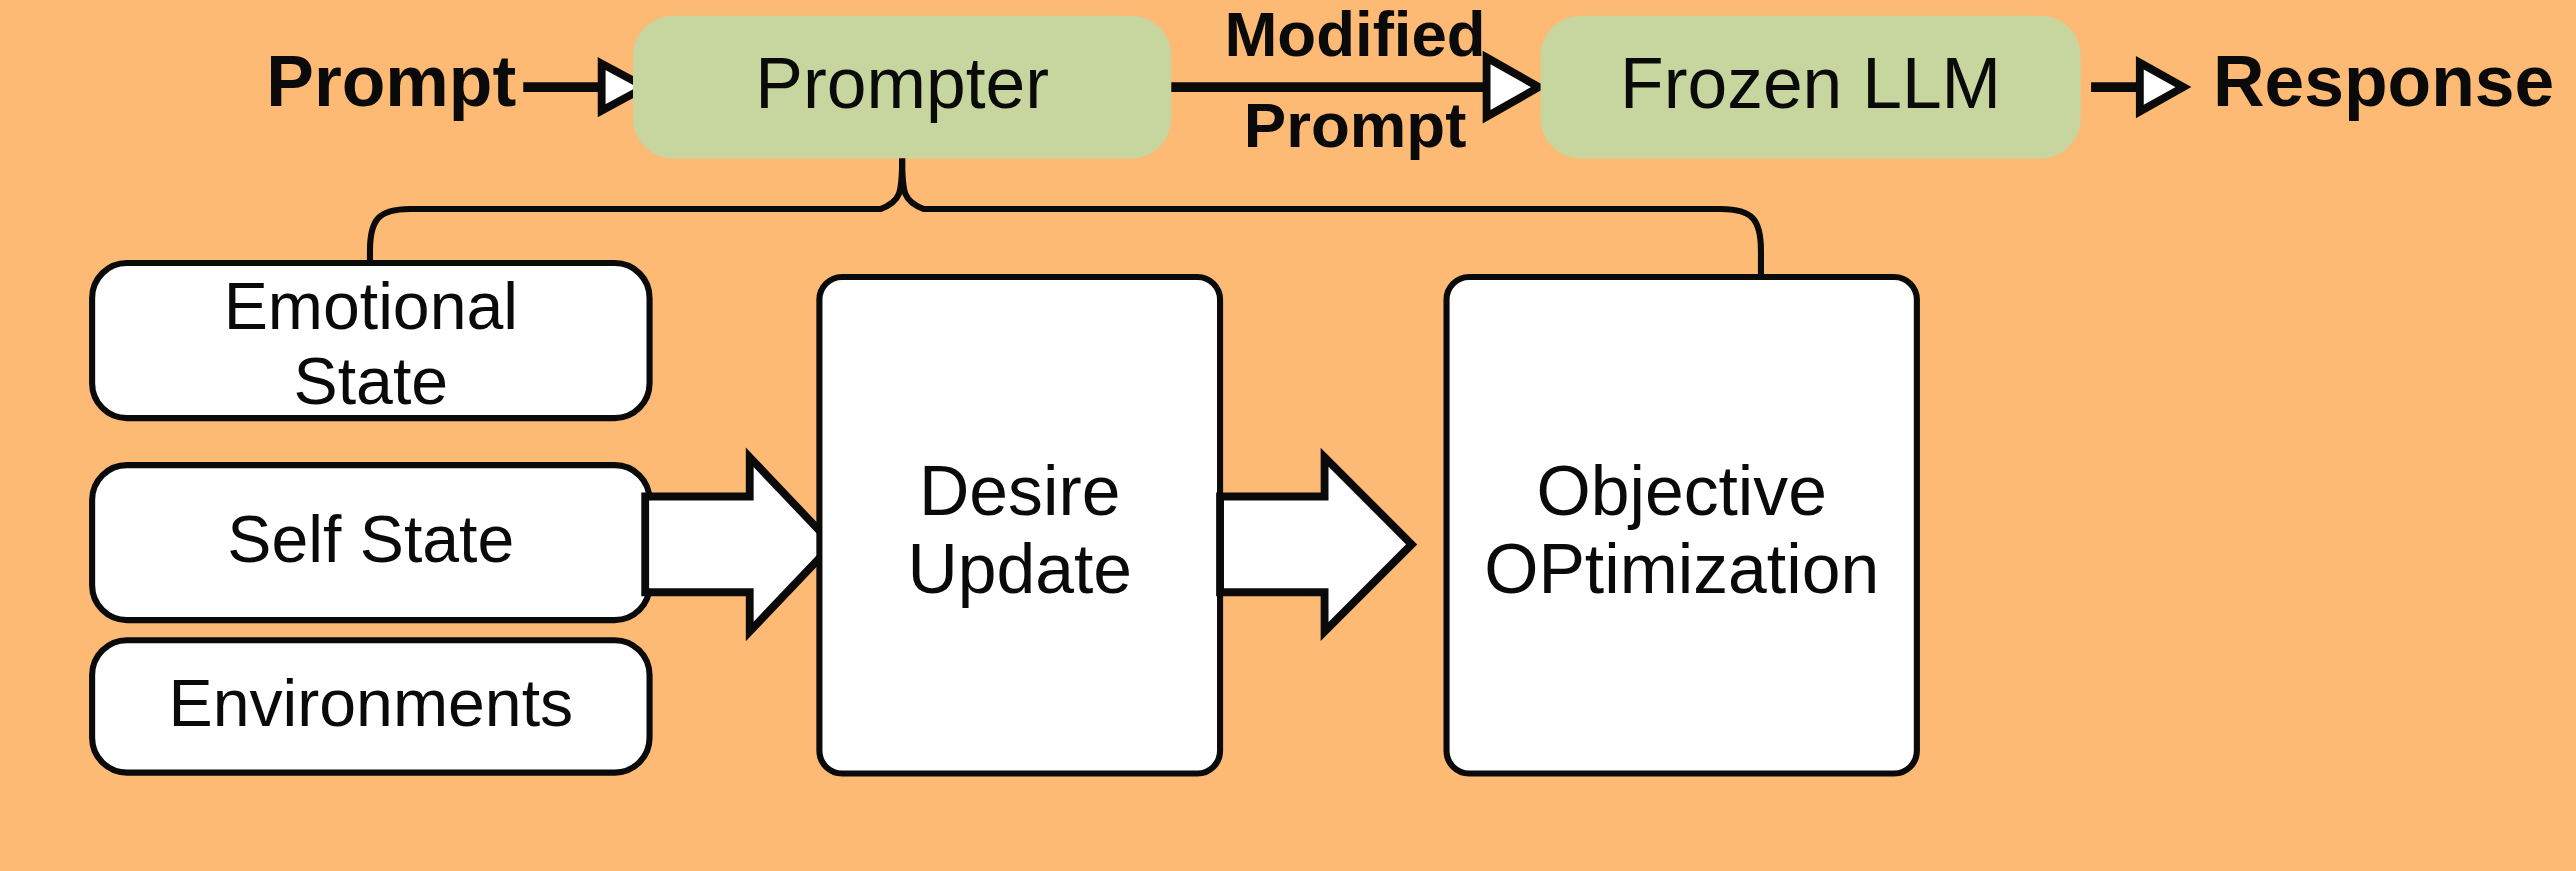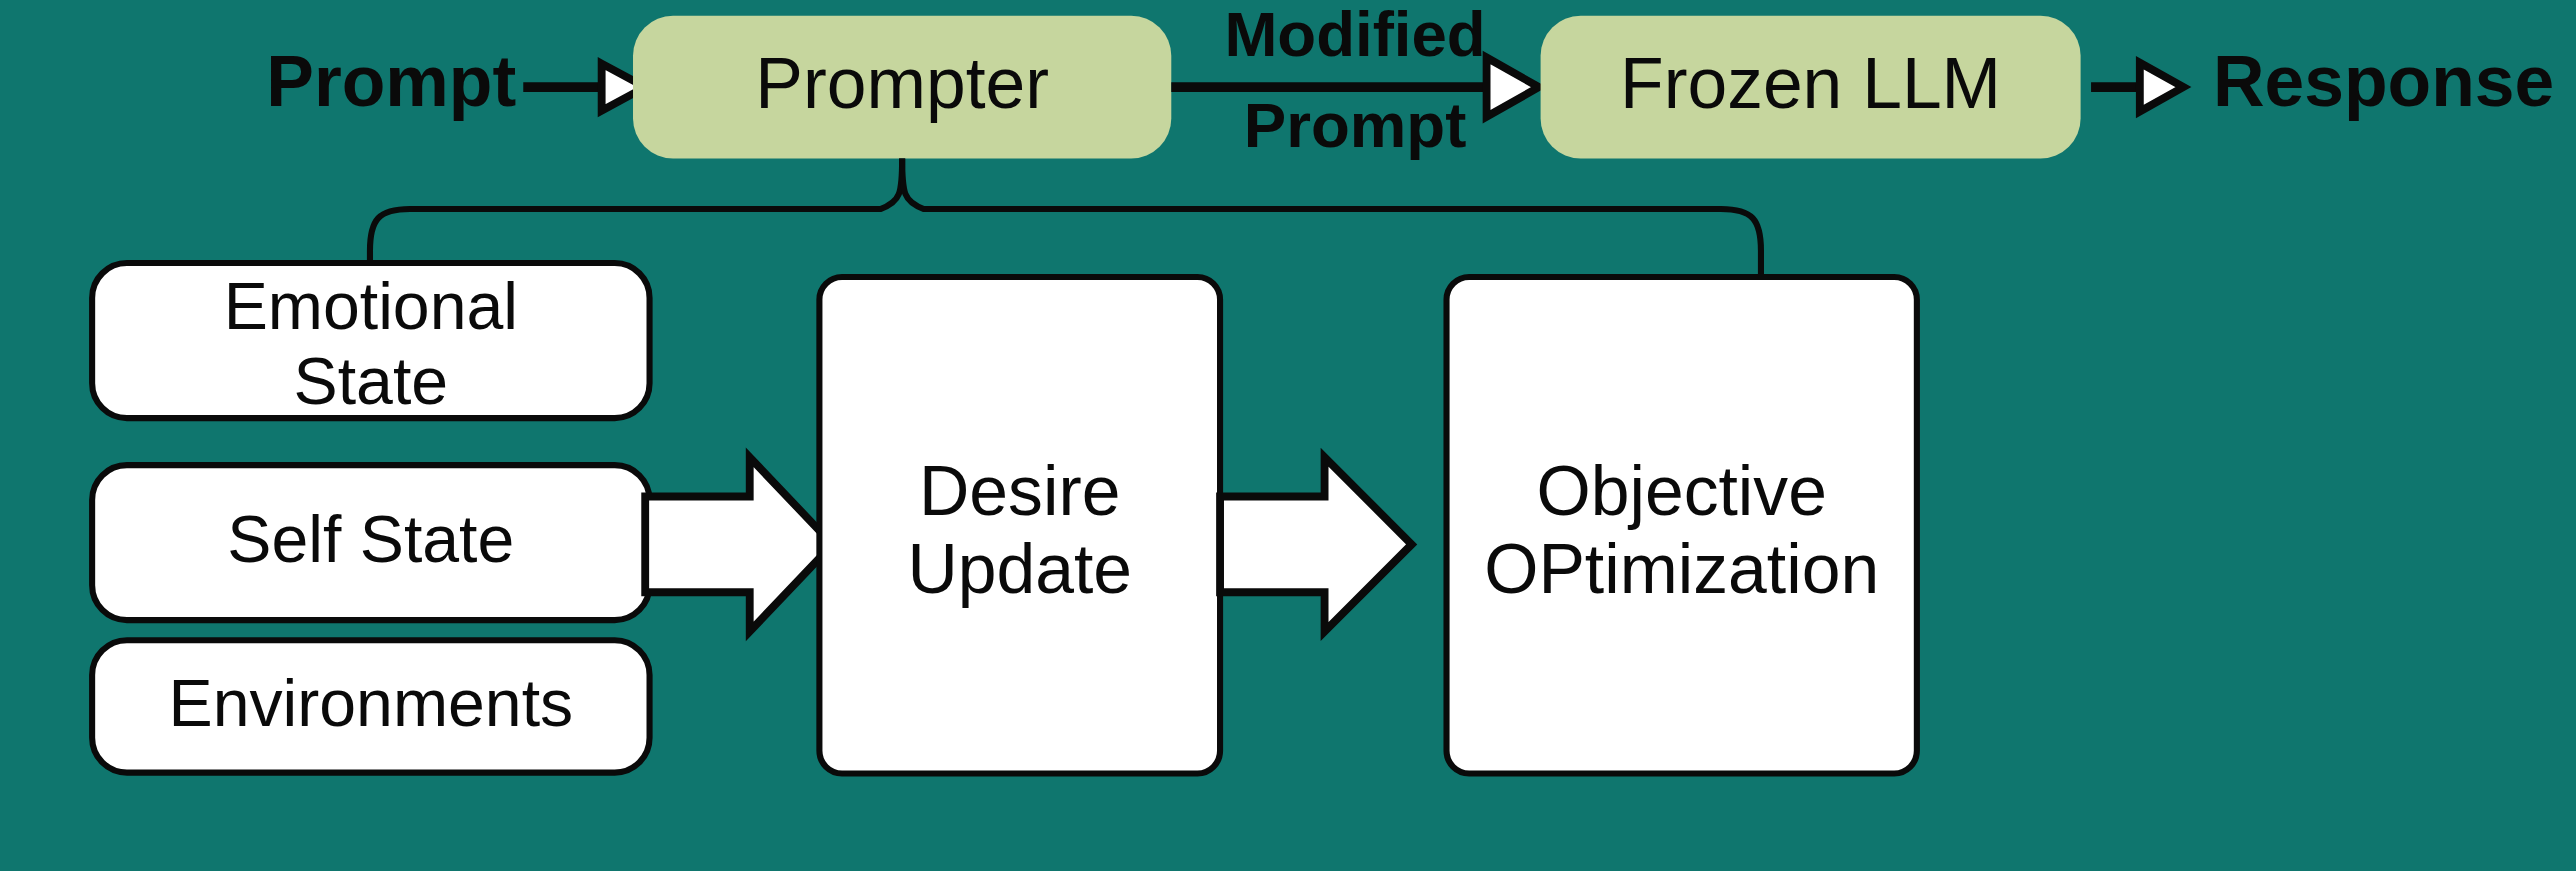--- a/index.html
+++ b/index.html
@@ -10,21 +10,21 @@
   body {
     width: 2576px;
     height: 871px;
     font-family: "Liberation Sans", sans-serif;
     overflow: hidden;
   }
   #diagram-root {
     position: relative;
     width: 2576px;
     height: 871px;
-    background: #0f766e;
+    background: #fdba74;
   }
   svg#flow {
     display: block;
     width: 2576px;
     height: 871px;
   }
   .node-text {
     font-family: "Liberation Sans", sans-serif;
     font-weight: 400;
     fill: #0a0a0a;

